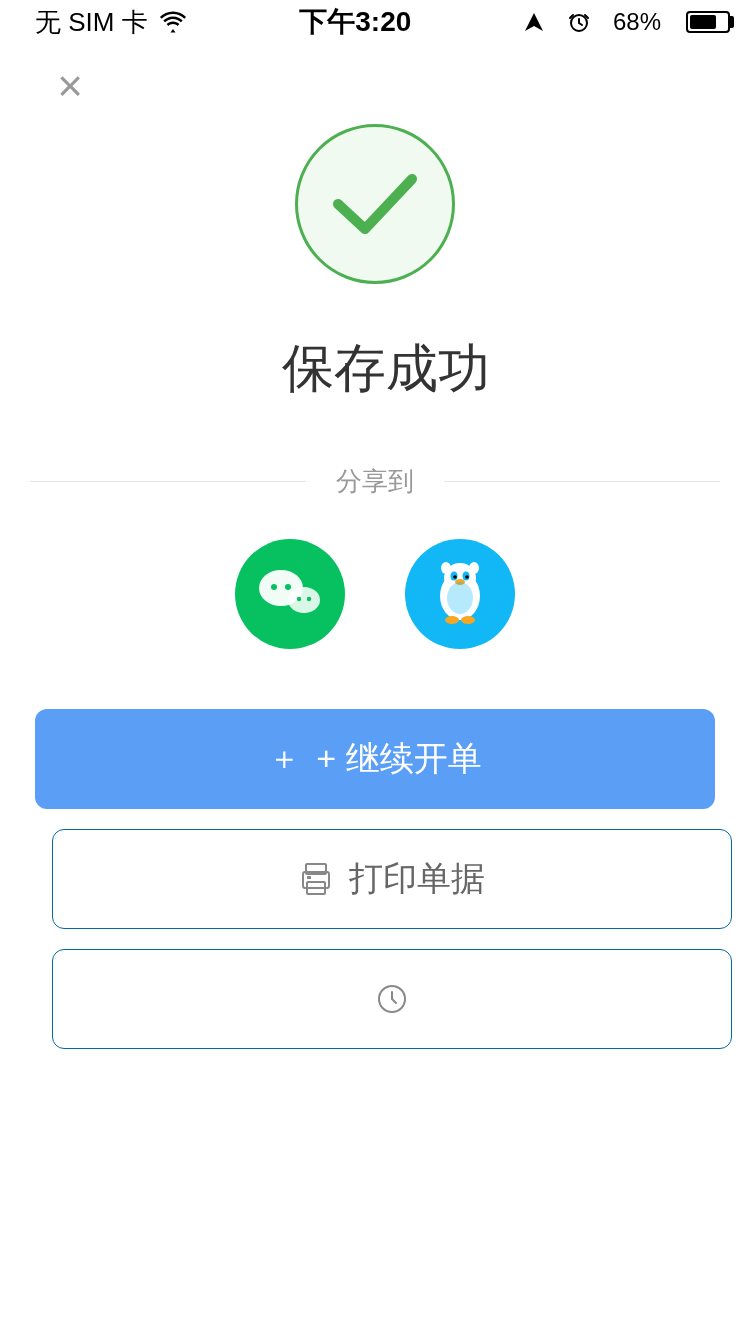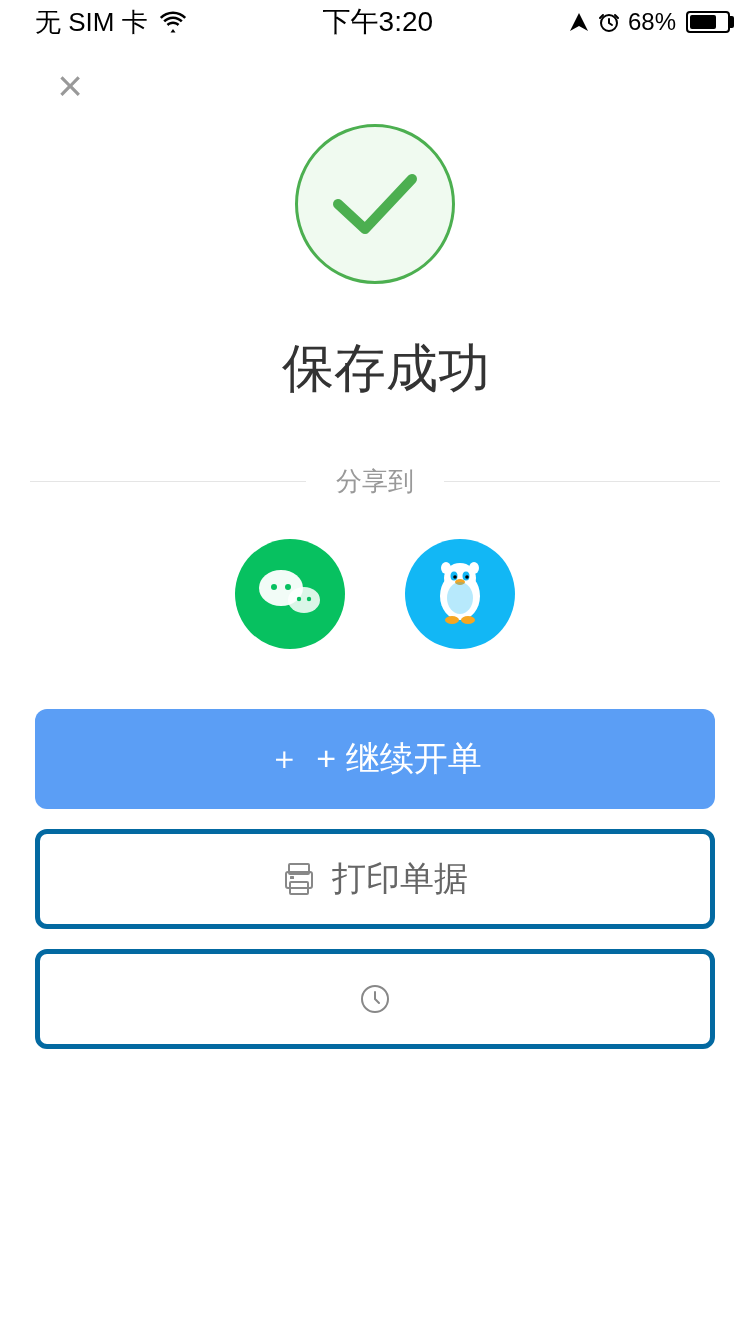--- a/index.html
+++ b/index.html
@@ -25,27 +25,27 @@
       font-size: 26px;
       font-weight: 500;
       color: #000;
       display: flex;
       align-items: center;
       gap: 10px;
       margin-left: 15px;
     }
     .status-center {
       font-size: 28px;
-      font-weight: 400;
+      font-weight: 700;
       color: #000;
     }
     .status-right {
       display: flex;
       align-items: center;
-      gap: 8px;
+      gap: 23px;
       font-size: 24px;
       color: #000;
     }
     .battery-icon {
       display: inline-block;
       width: 44px;
       height: 22px;
       border: 2px solid #000;
       border-radius: 4px;
       position: relative;
@@ -196,26 +196,27 @@
     .btn-primary-text {
       font-size: 34px;
       color: #fff;
       font-weight: 400;
     }
     .btn-secondary {
       width: 100%;
       height: 100px;
       border-radius: 12px;
       background: #fff;
-      border: 5px solid #0369a1;
+      border: 1px solid #0369a1;
       display: flex;
       align-items: center;
       justify-content: center;
       gap: 16px;
       cursor: pointer;
+      margin-left: 17px;
     }
     .btn-secondary-text {
       font-size: 34px;
       color: #666;
       font-weight: 400;
     }
     .btn-icon {
       font-size: 32px;
       color: #fff;
     }

